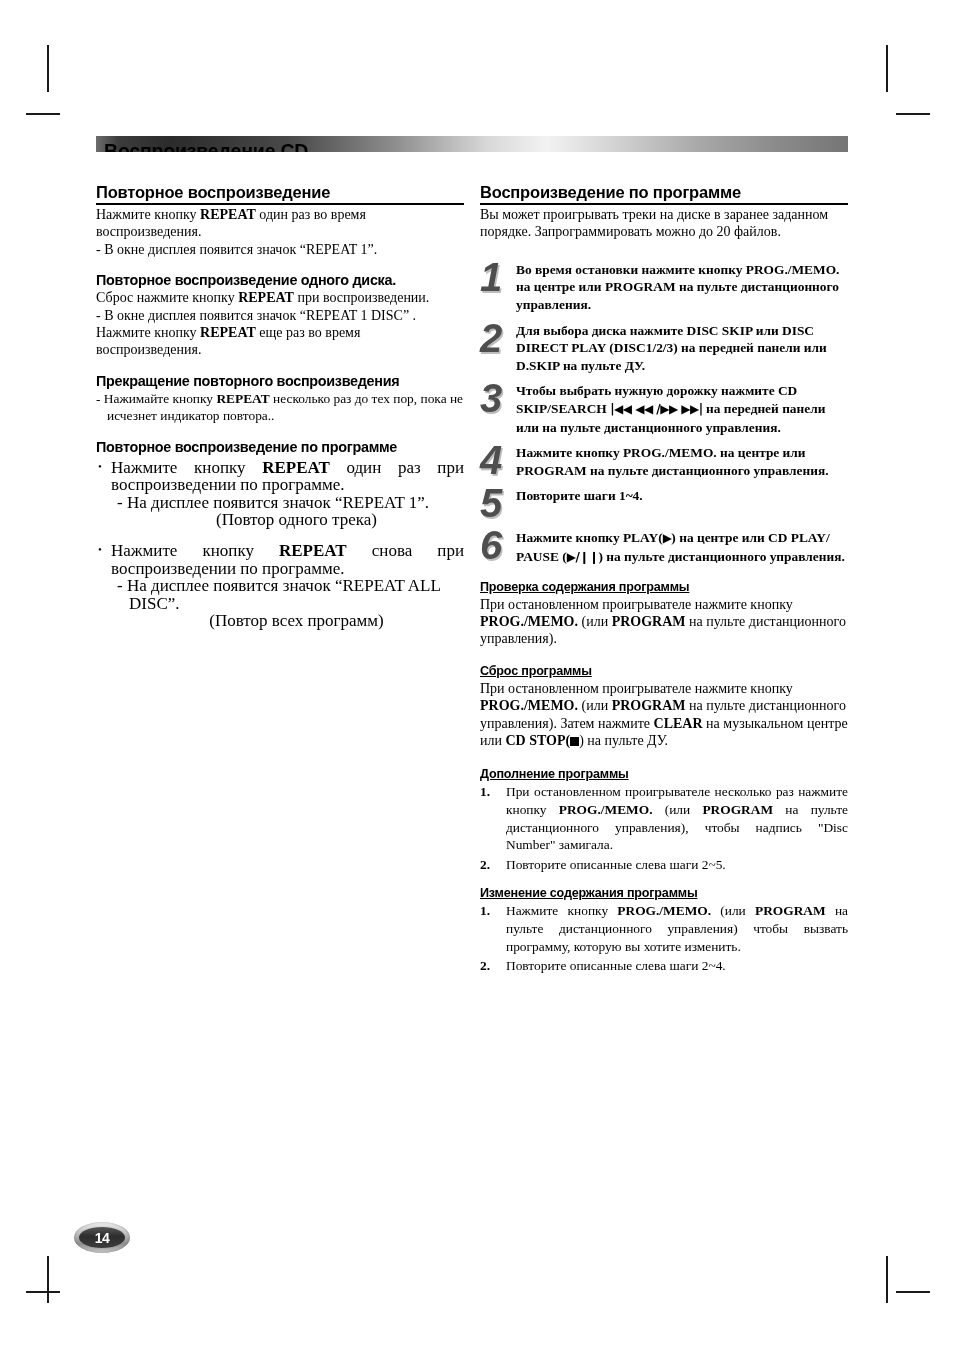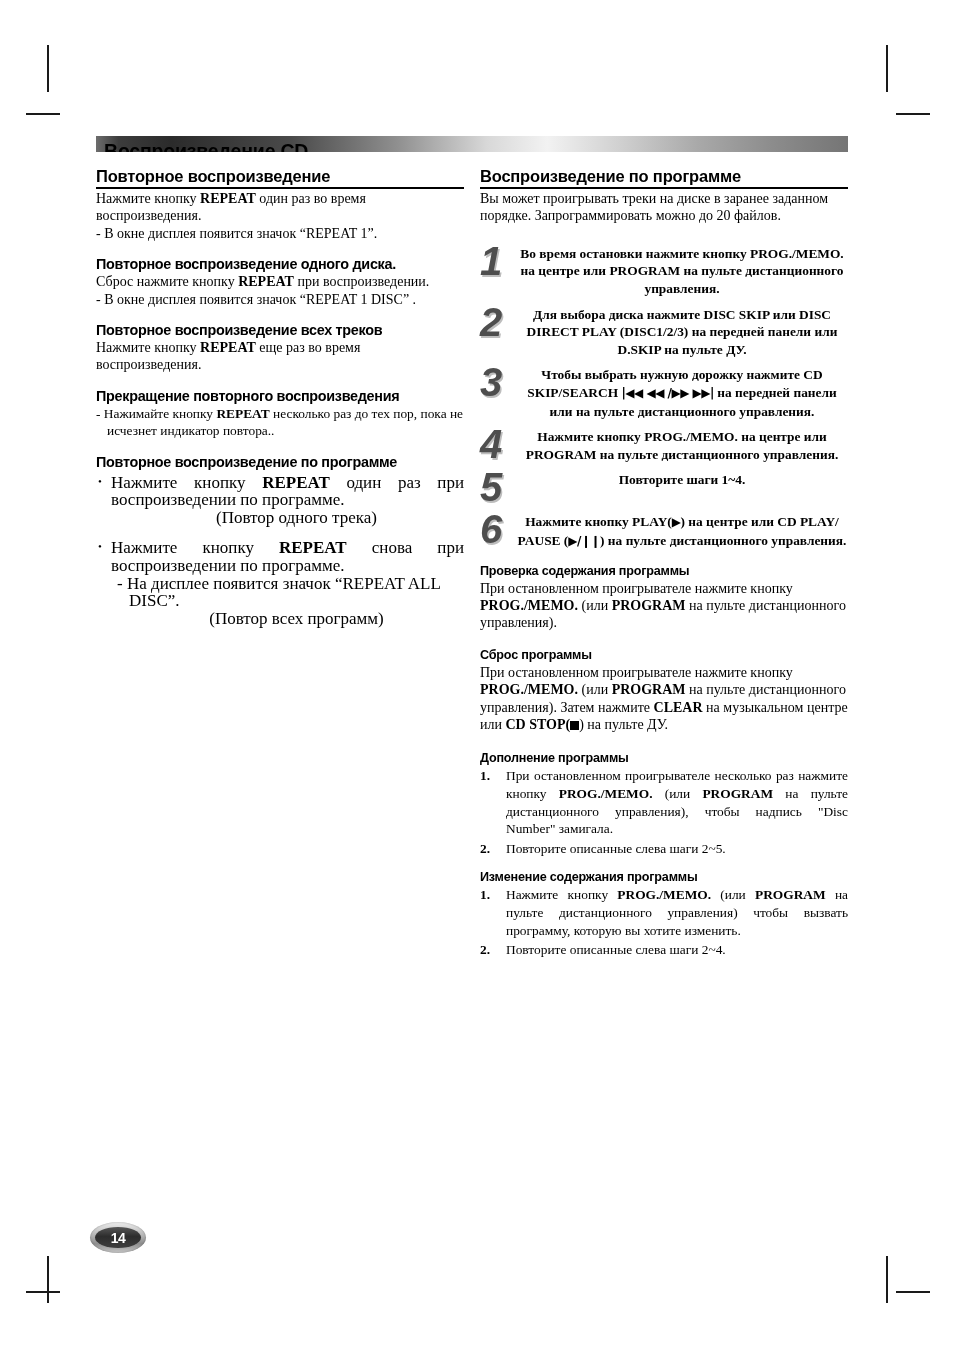--- a/index.html
+++ b/index.html
@@ -67,21 +67,21 @@
     font-weight: bold;
     font-size: 19.5px;
     letter-spacing: -0.2px;
     color: #000;
     line-height: 29px;
   }
 
   
   .cols {
     display: flex;
-    margin-top: 14px;
+    margin-top: 30px;
   }
   .col-left  { width: 368px; }
   .col-gap   { width: 16px; }
   .col-right { width: 368px; }
 
   
   h2.section-head {
     font-family: "Liberation Sans", "DejaVu Sans", sans-serif;
     font-weight: bold;
     font-size: 16.5px;
@@ -103,20 +103,21 @@
   }
   h3.sub-head.spaced { margin-top: 13px; }
   h4.minor-head {
     font-family: "Liberation Sans", "DejaVu Sans", sans-serif;
     font-weight: bold;
     font-size: 12.6px;
     margin: 0;
     padding: 0;
     line-height: 17px;
     letter-spacing: -0.2px;
+    text-decoration: underline;
   }
   h4.minor-head.gap   { margin-top: 17px; }
   h4.minor-head.gap-s { margin-top: 12px; }
 
   
   p.body {
     font-family: "Liberation Serif", "DejaVu Serif", serif;
     font-size: 14px;
     line-height: 17.4px;
     margin: 0;
@@ -188,21 +189,20 @@
     padding-top: 2px;
     letter-spacing: -1px;
   }
   .step-txt {
     flex: 1;
     font-family: "Liberation Serif", "DejaVu Serif", serif;
     font-weight: bold;
     font-size: 13.4px;
     line-height: 17.6px;
     padding-top: 4px;
-    text-align: center;
   }
 
   .glyph { font-family: "DejaVu Sans", sans-serif; font-size: 12px; letter-spacing: -0.5px;}
   .sq { display:inline-block; width:9px; height:9px; background:#000; vertical-align: -1px; }
 
   
   ol.numlist {
     list-style: none;
     counter-reset: n;
     margin: 0;
@@ -223,21 +223,21 @@
     position: absolute;
     left: 0;
     top: 0;
     font-weight: bold;
   }
   .blank-md { height: 15px; }
 
   
   .pagebadge {
     position: absolute;
-    left: 90px;
+    left: 74px;
     top: 1222px;
     width: 56px;
     height: 31px;
   }
   .pagebadge .outer {
     position: absolute;
     inset: 0;
     border-radius: 50% / 50%;
     background: linear-gradient(to bottom, #f0f0f0 0%, #b9b9b9 40%, #8d8d8d 70%, #c9c9c9 100%);
     box-shadow: inset 0 0 2px rgba(0,0,0,0.35);
@@ -291,33 +291,33 @@
         <p class="body">- В окне дисплея появится значок “REPEAT 1”.</p>
       </div>
 
       <div>
         <h3 class="sub-head spaced">Повторное воспроизведение одного диска.</h3>
         <p class="body"><span>Сброс нажмите кнопку </span><span class="b">REPEAT</span><span> при воспроизведении.</span></p>
         <p class="body">- В окне дисплея появится значок “REPEAT 1 DISC” .</p>
       </div>
 
       <div>
-        <h3 class="sub-head spaced">Повторное воспроизведение всех треков</h3>
         <p class="body"><span>Нажмите кнопку </span><span class="b">REPEAT</span><span> еще раз во время воспроизведения.</span></p>
       </div>
 
       <div>
         <h3 class="sub-head spaced">Прекращение повторного воспроизведения</h3>
         <p class="hang"><span>- Нажимайте кнопку </span><span class="b">REPEAT</span><span> несколько раз до тех пор, пока не исчезнет индикатор повтора..</span></p>
       </div>
 
       <div>
         <h3 class="sub-head spaced">Повторное воспроизведение по программе</h3>
         <ul class="bullets">
           <li><span>Нажмите кнопку </span><span class="b">REPEAT</span><span> один раз при воспроизведении по программе.</span>
+            <span class="subline">-   На дисплее появится значок “REPEAT 1”.</span>
             <span class="subline2">(Повтор одного трека)</span>
           </li>
           <li class="gap-above"><span>Нажмите кнопку </span><span class="b">REPEAT</span><span> снова при воспроизведении по программе.</span>
             <span class="subline">-   На дисплее появится значок “REPEAT ALL DISC”.</span>
             <span class="subline2">(Повтор всех программ)</span>
           </li>
         </ul>
       </div>
 
     </div>

